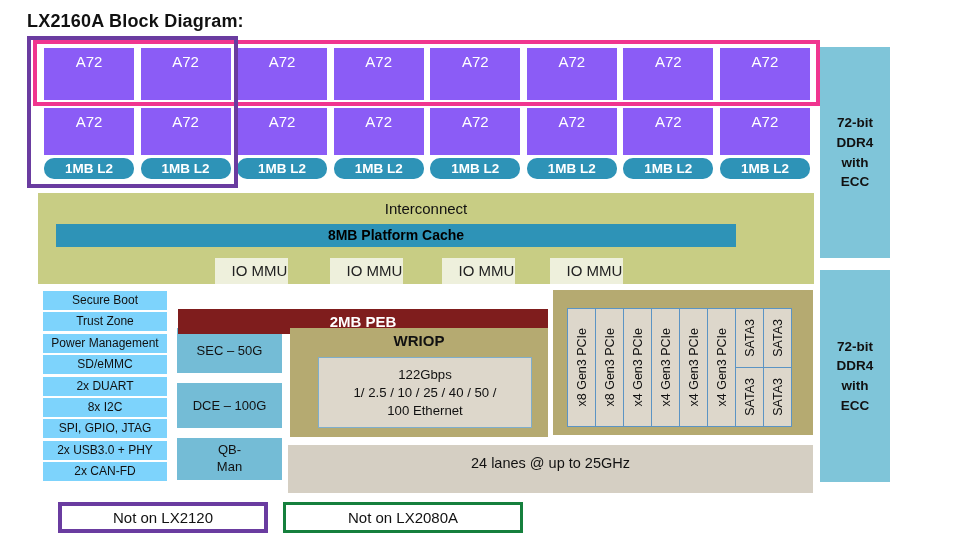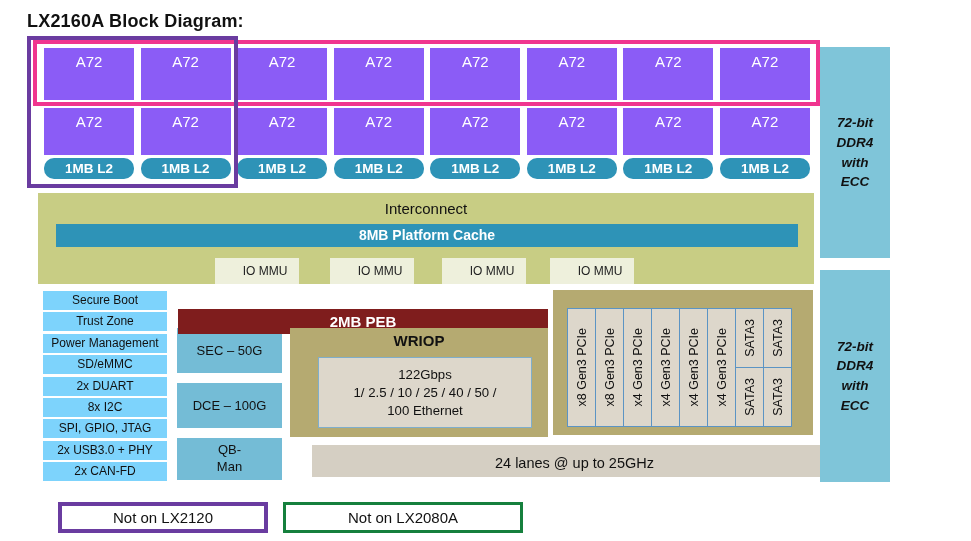--- a/index.html
+++ b/index.html
@@ -18,22 +18,22 @@
   .core.top { height: 52px; }
   .core.bot { height: 47px; margin-top: 8px; }
   .l2 { height: 21px; margin-top: 3px; background: #2E93B7; color: #fff; font-size: 13.5px; font-weight: bold; text-align: center; line-height: 21px; border-radius: 10px; }
 
   .outline-pink { left: 33px; top: 40px; width: 787px; height: 66px; border: 4px solid #F0358F; z-index: 5; }
   .outline-purple { left: 27px; top: 36px; width: 211px; height: 152px; border: 4px solid #6A3CA0; z-index: 6; }
 
   
   .interconnect { left: 38px; top: 193px; width: 776px; height: 91px; background: #C8CD84; }
   .interconnect-label { left: 38px; top: 200px; width: 776px; text-align: center; font-size: 15px; }
-  .cache-bar { left: 56px; top: 224px; width: 742px; height: 23px; background: #2E93B7; color: #ffffff; font-weight: bold; font-size: 14px; text-align: center; line-height: 23px; }
-  .iommu { top: 258px; width: 84px; height: 26px; background: #EEF0DC; font-size: 12px; text-align: center; line-height: 26px; color: #222; padding-left: 16px; }
+  .cache-bar { left: 56px; top: 224px; width: 680px; height: 23px; background: #2E93B7; color: #000000; font-weight: bold; font-size: 14px; text-align: center; line-height: 23px; }
+  .iommu { top: 258px; width: 73px; height: 26px; background: #EEF0DC; font-size: 15px; text-align: center; line-height: 26px; color: #222; padding-left: 16px; }
 
   
   .peripherals { left: 43px; top: 291px; width: 124px; display: flex; flex-direction: column; gap: 2.4px; }
   .peripheral { height: 19px; background: #7dd3fc; font-size: 12px; text-align: center; line-height: 19px; }
 
   
   .accel { left: 177px; width: 105px; background: #74BCD6; font-size: 13px; text-align: center; display: flex; align-items: center; justify-content: center; }
   .accel.sec { top: 328px; height: 45px; }
   .accel.dce { top: 383px; height: 45px; }
   .accel.qb  { top: 438px; height: 42px; line-height: 1.3; }
@@ -49,24 +49,24 @@
   .lanes-row { left: 567px; top: 308px; height: 119px; display: flex; }
   .lane { width: 29px; height: 119px; background: #DDD7CB; border: 1px solid #5B94C4; margin-left: -1px;
           display: flex; align-items: center; justify-content: center; }
   .lane:first-child { margin-left: 0; }
   .vtext { writing-mode: vertical-rl; transform: rotate(180deg); font-size: 12.5px; white-space: nowrap; color: #111; }
   .sata-col { width: 29px; height: 119px; margin-left: -1px; display: flex; flex-direction: column; }
   .sata-box { width: 29px; height: 60px; background: #DDD7CB; border: 1px solid #5B94C4;
               display: flex; align-items: center; justify-content: center; }
   .sata-box + .sata-box { margin-top: -1px; }
 
-  .lanes-bar { left: 288px; top: 445px; width: 525px; height: 32px; background: #D5CFC3; font-size: 14.5px; text-align: center; line-height: 36px; margin-left: 24px; }
-
-  
-  .ddr { left: 820px; width: 70px; background: #7FC5D9; font-weight: bold; font-size: 13.5px; text-align: center; line-height: 1.45; display: flex; align-items: center; justify-content: center; font-style: italic; }
+  .lanes-bar { left: 288px; top: 445px; width: 525px; height: 48px; background: #D5CFC3; font-size: 14.5px; text-align: center; line-height: 36px; }
+
+  
+  .ddr { left: 820px; width: 70px; background: #7FC5D9; font-weight: bold; font-size: 13.5px; text-align: center; line-height: 1.45; display: flex; align-items: center; justify-content: center; }
   .ddr.one { top: 47px; height: 211px; }
   .ddr.two { top: 270px; height: 212px; }
 
   
   .legend { top: 502px; height: 31px; background: #fff; font-size: 15px; text-align: center; display: flex; align-items: center; justify-content: center; }
   .legend.purple { left: 58px; width: 210px; border: 4px solid #6A3CA0; }
   .legend.pink { left: 283px; width: 240px; border: 3px solid #15803d; }
 </style>
 </head>
 <body>

